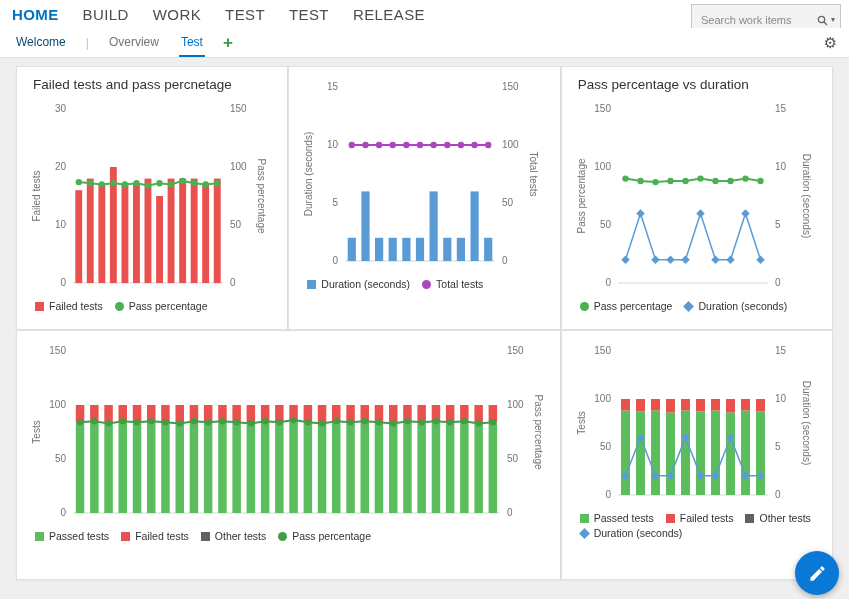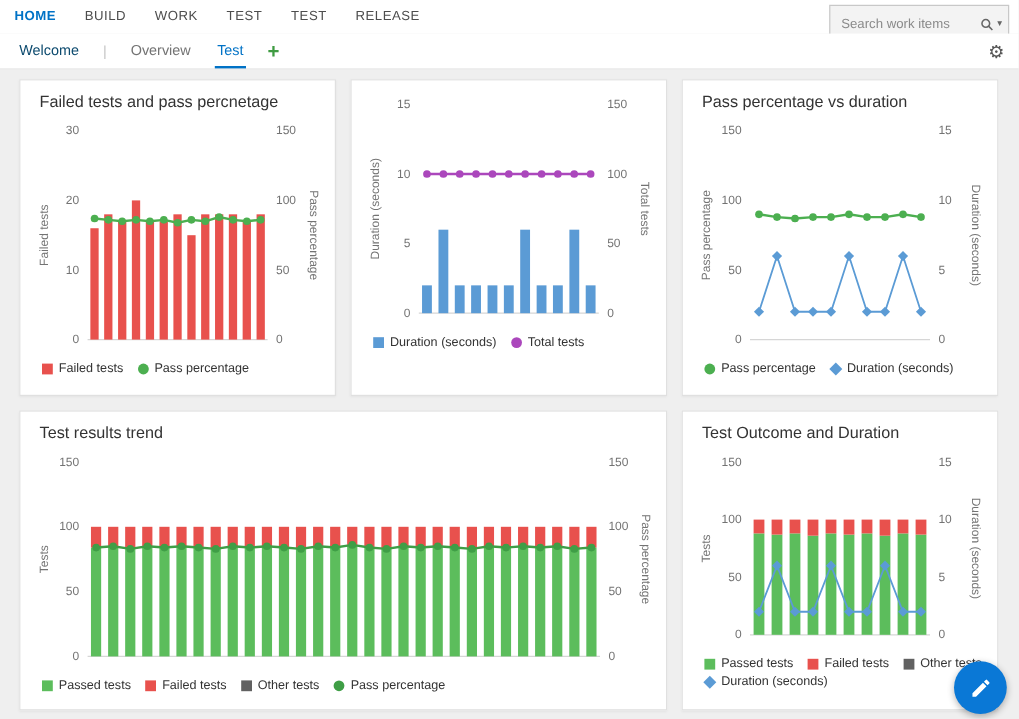--- a/index.html
+++ b/index.html
@@ -9,21 +9,21 @@
     background:#efefef;
     font-family:"Liberation Sans", sans-serif;
     position:relative;
   }
   
   .topbar {
     height:28px; background:#ffffff; display:flex; align-items:center;
     padding:0 12px; position:relative;
   }
   .nav-item {
-    font-size:11px; color:#4d4d4d; margin-right:24px; cursor:pointer;
+    font-size:15px; color:#4d4d4d; margin-right:24px; cursor:pointer;
     letter-spacing:0.4px;
   }
   .nav-item.active { color:#0072c6; font-weight:bold; }
   .search-box {
     position:absolute; right:8px; top:4px; width:150px; height:32px;
     background:#f3f3f3; border:1px solid #c8c8c8;
     display:flex; align-items:center; padding:0 5px 0 7px;
   }
   .search-box input {
     flex:1; min-width:0; border:none; background:transparent; outline:none;
@@ -45,21 +45,21 @@
   .tab.plain { color:#0c4a6e; }
   .tab-sep { display:flex; align-items:center; color:#c4c4c4; margin-right:18px; font-size:12px; }
   .tab.active { color:#0072c6; border-bottom-color:#0072c6; }
   .tab-plus { display:flex; align-items:center; color:#3f9b42; font-size:17px; font-weight:bold; cursor:pointer; }
   .gear {
     position:absolute; right:12px; top:0; height:30px; display:flex; align-items:center;
     font-size:15px; color:#555; cursor:pointer;
   }
   
   .content { padding:8px 16px 6px; }
-  .grid { display:grid; grid-template-columns:repeat(5,1fr); gap:12px; }
+  .grid { display:grid; grid-template-columns:repeat(3,1fr); }
   .card {
     background:#fff; border:1px solid #e0e0e0; box-shadow:0 1px 2px rgba(0,0,0,0.05);
     padding:10px 12px;
   }
   .card.h1 { height:264px; }
   .card.h2 { height:250px; }
   .card.wide { grid-column:1 / 3; }
   .card-title { font-size:13.5px; color:#333; margin:0 0 2px 4px; height:20px; }
   .chart-host { width:100%; }
   svg text { font-family:"Liberation Sans", sans-serif; }
@@ -255,21 +255,20 @@
             <span>Pass percentage</span>
           </span>
           <span class="legend-item">
             <span class="legend-marker diamond" style="background: rgb(91, 155, 213);"></span>
             <span>Duration (seconds)</span>
           </span>
         </div>
     </div>
 
     <div class="card h2 wide">
-      <div class="card-title">Test results trend</div>
       <div class="chart-host"><svg width="515" height="184">
             <line x1="44" y1="172" x2="471" y2="172" stroke="#d6d6d6" stroke-width="1"></line>
             <text x="37" y="175" text-anchor="end" fill="#737373" font-size="10">0</text>
             <text x="37" y="121.00000000000001" text-anchor="end" fill="#737373" font-size="10">50</text>
             <text x="37" y="67" text-anchor="end" fill="#737373" font-size="10">100</text>
             <text x="37" y="13" text-anchor="end" fill="#737373" font-size="10">150</text>
             <text x="478" y="175" text-anchor="start" fill="#737373" font-size="10">0</text>
             <text x="478" y="121.00000000000001" text-anchor="start" fill="#737373" font-size="10">50</text>
             <text x="478" y="67" text-anchor="start" fill="#737373" font-size="10">100</text>
             <text x="478" y="13" text-anchor="start" fill="#737373" font-size="10">150</text>
@@ -381,21 +380,20 @@
             <span>Other tests</span>
           </span>
           <span class="legend-item">
             <span class="legend-marker circle" style="background: rgb(63, 158, 70);"></span>
             <span>Pass percentage</span>
           </span>
         </div>
     </div>
 
     <div class="card h2">
-      <div class="card-title">Test Outcome and Duration</div>
       <div class="chart-host"><svg width="238" height="166">
             <line x1="44" y1="154" x2="194" y2="154" stroke="#d6d6d6" stroke-width="1"></line>
             <text x="37" y="157" text-anchor="end" fill="#737373" font-size="10">0</text>
             <text x="37" y="109.00000000000001" text-anchor="end" fill="#737373" font-size="10">50</text>
             <text x="37" y="61.00000000000001" text-anchor="end" fill="#737373" font-size="10">100</text>
             <text x="37" y="13" text-anchor="end" fill="#737373" font-size="10">150</text>
             <text x="201" y="157" text-anchor="start" fill="#737373" font-size="10">0</text>
             <text x="201" y="109.00000000000001" text-anchor="start" fill="#737373" font-size="10">5</text>
             <text x="201" y="61.00000000000001" text-anchor="start" fill="#737373" font-size="10">10</text>
             <text x="201" y="13" text-anchor="start" fill="#737373" font-size="10">15</text>

